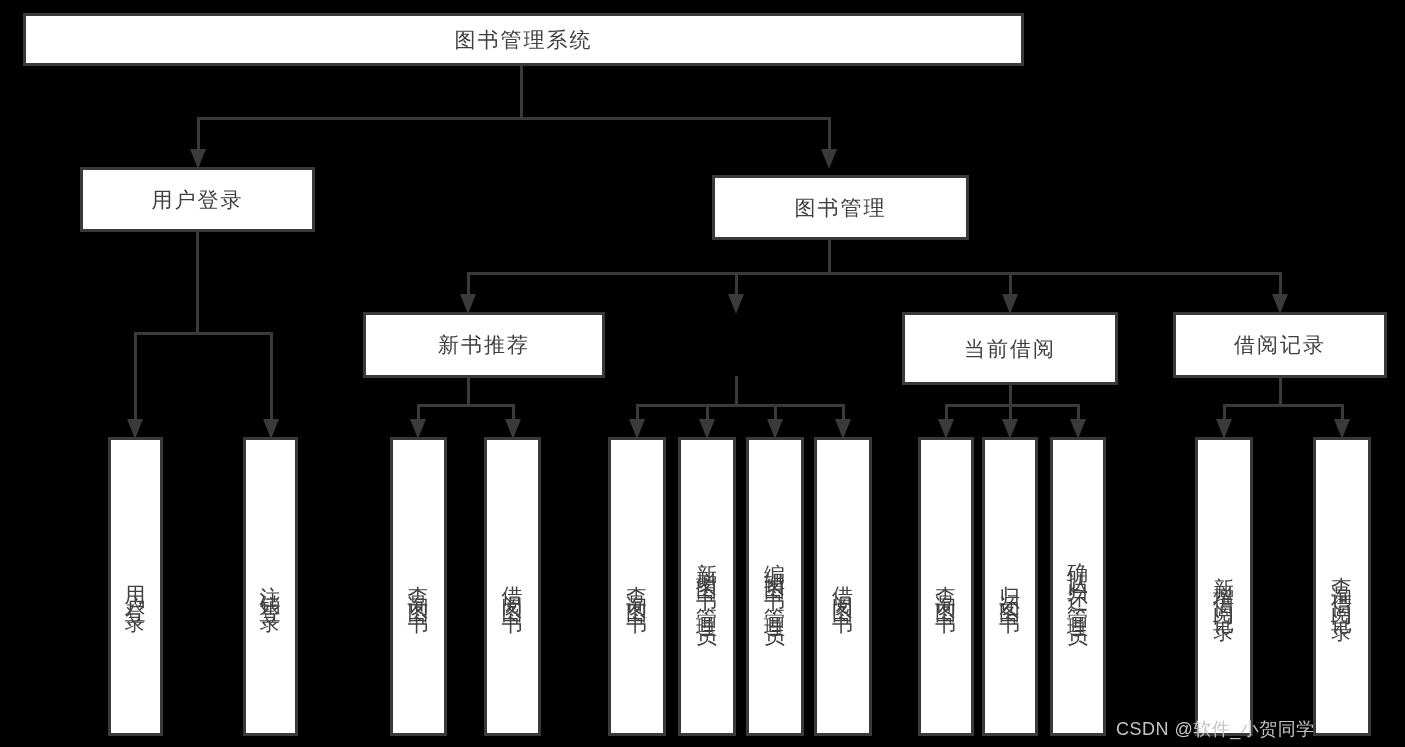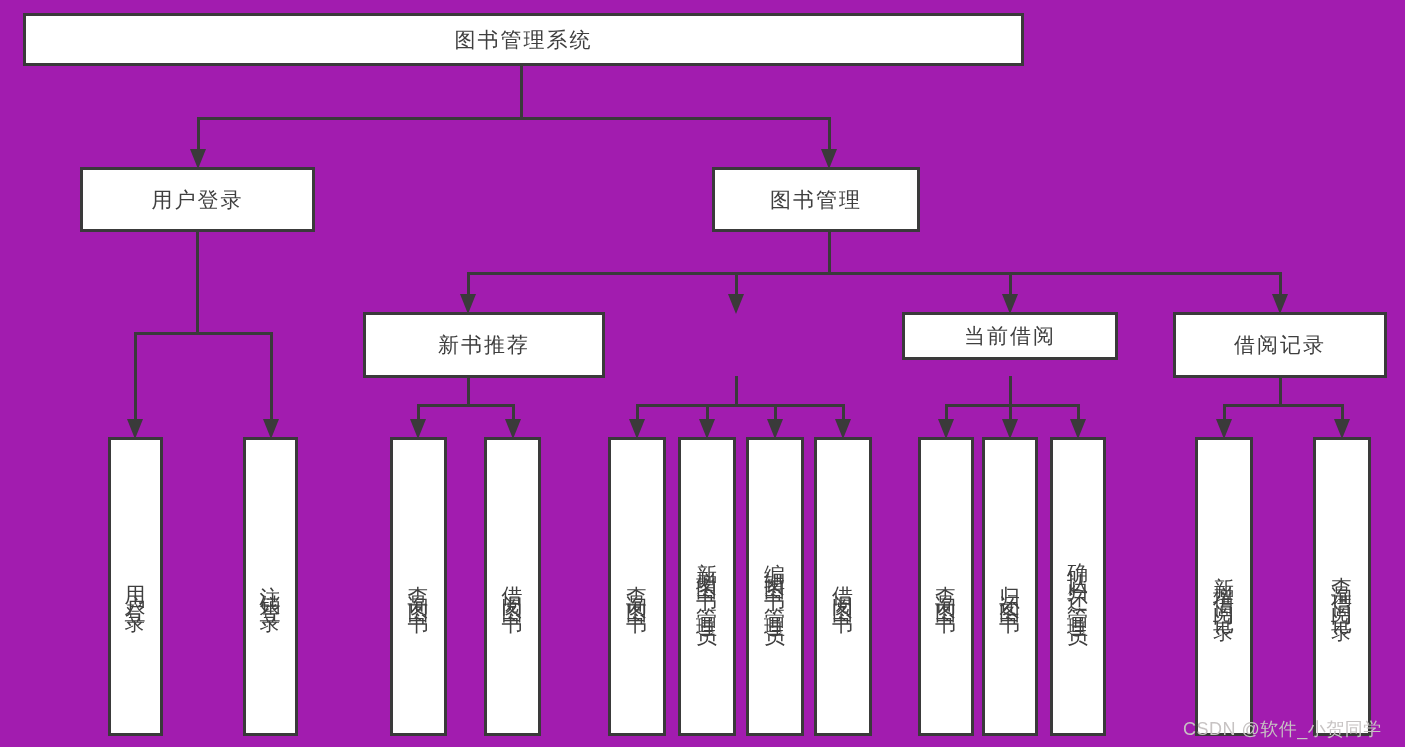--- a/index.html
+++ b/index.html
@@ -1,17 +1,17 @@
 <!DOCTYPE html>
 <html><head>
 <meta charset="utf-8">
 <style>
   html,body{margin:0;padding:0;background:#ffffff;}
   .canvas{
-    position:relative;width:1405px;height:747px;background:#a21caf;
+    position:relative;width:1405px;height:747px;background:#000000;
     font-family:"Liberation Sans","DejaVu Sans",sans-serif;
     color:#3f3f3f;overflow:hidden;
   }
   .box{
     position:absolute;box-sizing:border-box;border:3px solid #3a3a3a;background:#ffffff;
     display:flex;align-items:center;justify-content:center;
     font-size:21px;letter-spacing:2px;white-space:nowrap;z-index:2;
   }
   .leaf{
     writing-mode:vertical-rl;text-orientation:mixed;
@@ -23,21 +23,21 @@
   .arrow{position:absolute;width:16px;z-index:1;}
   .arrow::before{
     content:"";position:absolute;left:6.5px;top:0;bottom:16px;width:3px;background:#3a3a3a;
   }
   .arrow::after{
     content:"";position:absolute;left:0;bottom:0;width:0;height:0;
     border-left:8px solid transparent;border-right:8px solid transparent;
     border-top:20px solid #3a3a3a;
   }
   .watermark{
-    position:absolute;left:1183px;top:717px;z-index:6;
+    position:absolute;left:1116px;top:717px;z-index:6;
     font-size:18px;letter-spacing:0.5px;color:#c7c3c3;white-space:nowrap;
   }
 </style>
 </head>
 <body>
 
 <div class="canvas">
 
   <div class="vline" style="left:520px;top:64px;height:54px"></div>
   <div class="hline" style="left:197px;top:117px;width:634px"></div>
@@ -70,24 +70,24 @@
   <div class="arrow" style="left:835px;top:404px;height:35px"></div>
   <div class="arrow" style="left:938px;top:404px;height:35px"></div>
   <div class="arrow" style="left:1002px;top:404px;height:35px"></div>
   <div class="arrow" style="left:1070px;top:404px;height:35px"></div>
   <div class="arrow" style="left:1216px;top:404px;height:35px"></div>
   <div class="arrow" style="left:1334px;top:404px;height:35px"></div>
 
   <div class="box" style="left:23px;top:13px;width:1001px;height:53px">图书管理系统</div>
 
   <div class="box" style="left:80px;top:167px;width:235px;height:65px">用户登录</div>
-  <div class="box" style="left:712px;top:167px;width:208px;height:65px">图书管理</div>
+  <div class="box" style="left:712px;top:175px;width:257px;height:65px">图书管理</div>
 
   <div class="box" style="left:363px;top:312px;width:242px;height:66px">新书推荐</div>
-  <div class="box" style="left:902px;top:312px;width:216px;height:48px">当前借阅</div>
+  <div class="box" style="left:902px;top:312px;width:216px;height:73px">当前借阅</div>
   <div class="box" style="left:1173px;top:312px;width:214px;height:66px">借阅记录</div>
 
   <div class="box leaf" style="left:108px;top:437px;width:55px;height:299px">用户登录</div>
   <div class="box leaf" style="left:243px;top:437px;width:55px;height:299px">注销登录</div>
 
   <div class="box leaf" style="left:390px;top:437px;width:57px;height:299px">查询图书</div>
   <div class="box leaf" style="left:484px;top:437px;width:57px;height:299px">借阅图书</div>
 
   <div class="box leaf" style="left:608px;top:437px;width:58px;height:299px">查询图书</div>
   <div class="box leaf" style="left:678px;top:437px;width:58px;height:299px">新增图书（管理员）</div>

